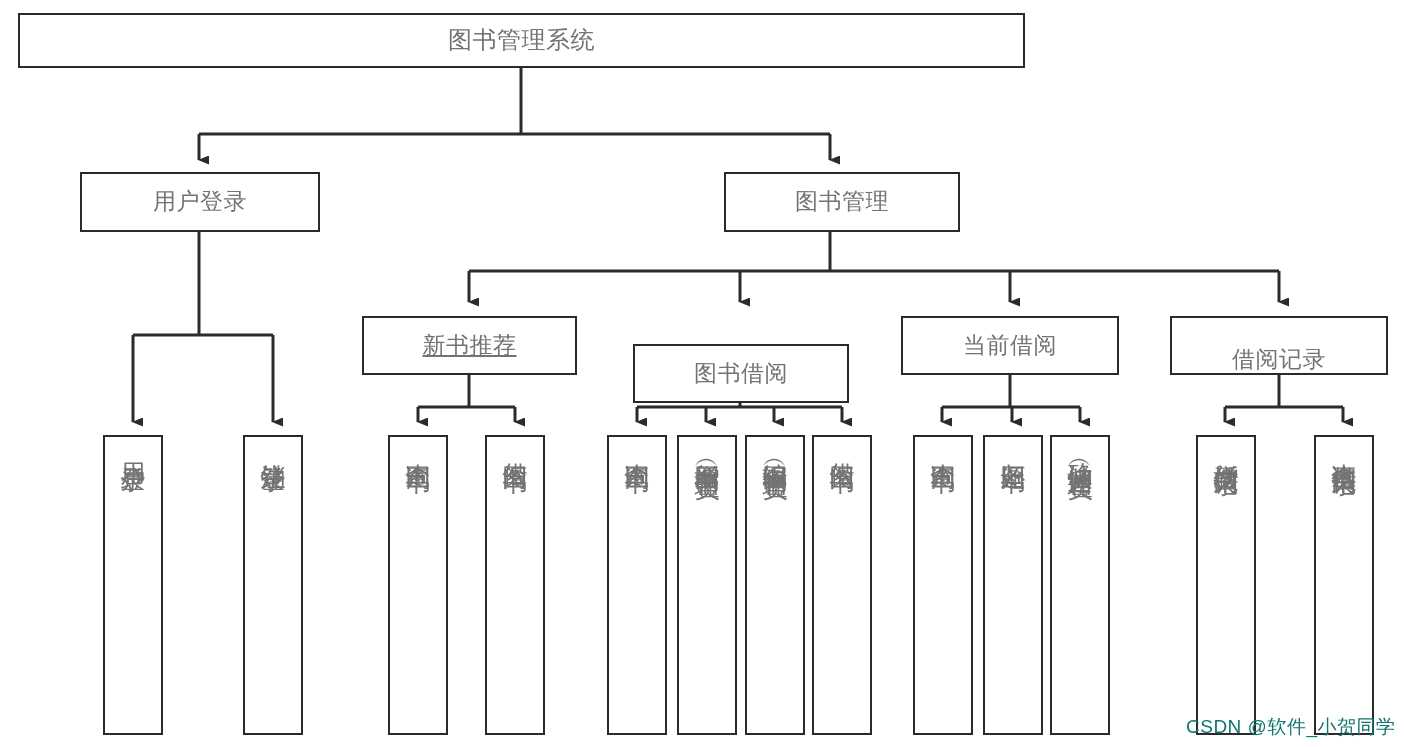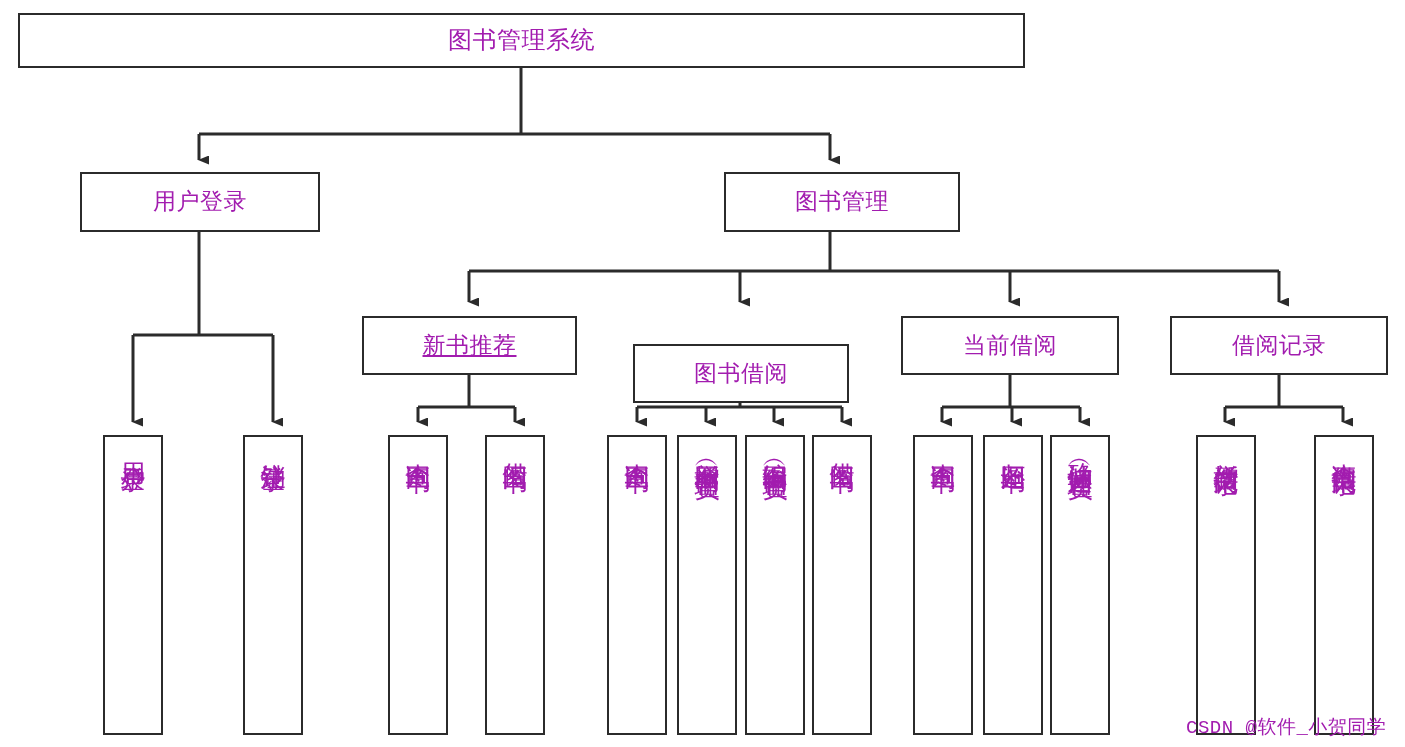--- a/index.html
+++ b/index.html
@@ -27,21 +27,21 @@
     pointer-events: none;
   }
   .node {
     position: absolute;
     box-sizing: border-box;
     border: 2.5px solid #2b2b2b;
     background: #ffffff;
     display: flex;
     align-items: center;
     justify-content: center;
-    color: #a21caf;
+    color: #737373;
     z-index: 2;
   }
   .node-label {
     display: block;
     text-align: center;
     line-height: 1.18;
     letter-spacing: 0.5px;
   }
   
   .node.horiz .node-label {
@@ -63,25 +63,24 @@
     font-size: 25px;
     line-height: 1.0;
     letter-spacing: 2px;
     white-space: nowrap;
   }
   .watermark {
     position: absolute;
     left: 1186px;
     top: 714px;
     font-size: 19px;
-    color: #a21caf;
+    color: #0f766e;
     white-space: nowrap;
     z-index: 5;
     letter-spacing: 0.5px;
-    font-family: Liberation Mono, monospace;
   }
 </style>
 </head>
 <body>
 
 <div id="diagram-canvas">
 
   <svg id="edge-layer" viewBox="0 0 1405 747" width="1405" height="747" xmlns="http://www.w3.org/2000/svg">
     <defs>
       <marker id="arrowhead" markerWidth="9" markerHeight="11" refX="4.5" refY="10" orient="auto" markerUnits="userSpaceOnUse">
@@ -148,21 +147,21 @@
 
   <div class="node horiz" style="left:362px; top:316px; width:215px; height:59px;text-decoration:underline;">
     <span class="node-label">新书推荐</span>
   </div>
   <div class="node horiz" style="left:633px; top:316px; width:216px; height:59px;margin-top:28px;">
     <span class="node-label">图书借阅</span>
   </div>
   <div class="node horiz" style="left:901px; top:316px; width:218px; height:59px;">
     <span class="node-label">当前借阅</span>
   </div>
-  <div class="node horiz" style="left:1170px; top:316px; width:218px; height:59px;">
+  <div class="node horiz" style="left:1170px; top:316px; width:218px; height:59px;align-items:flex-end;">
     <span class="node-label">借阅记录</span>
   </div>
 
   <div class="node vert" style="left:103px; top:435px; width:60px; height:300px;">
     <span class="node-label">用户登录</span>
   </div>
   <div class="node vert" style="left:243px; top:435px; width:60px; height:300px;">
     <span class="node-label">注销登录</span>
   </div>
 

